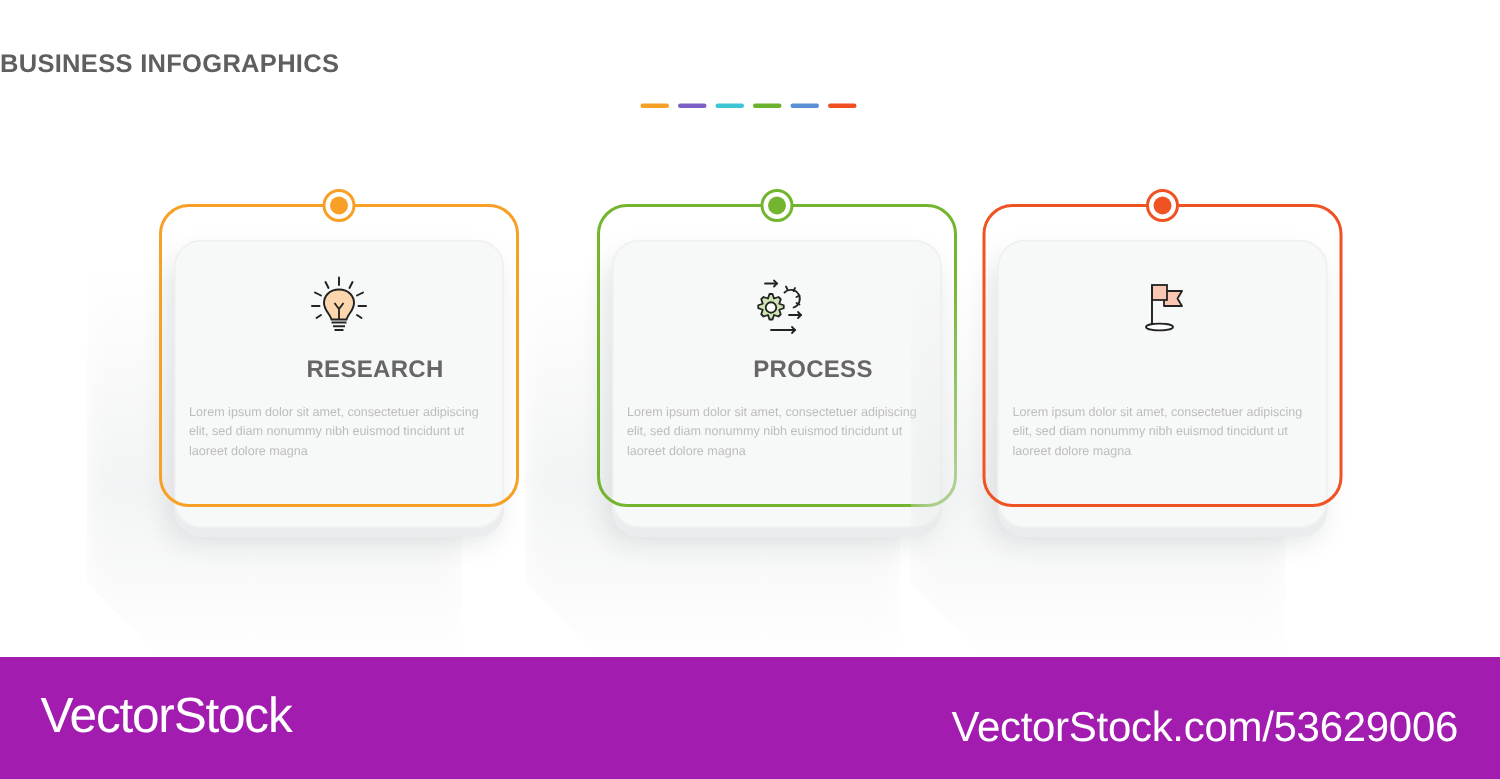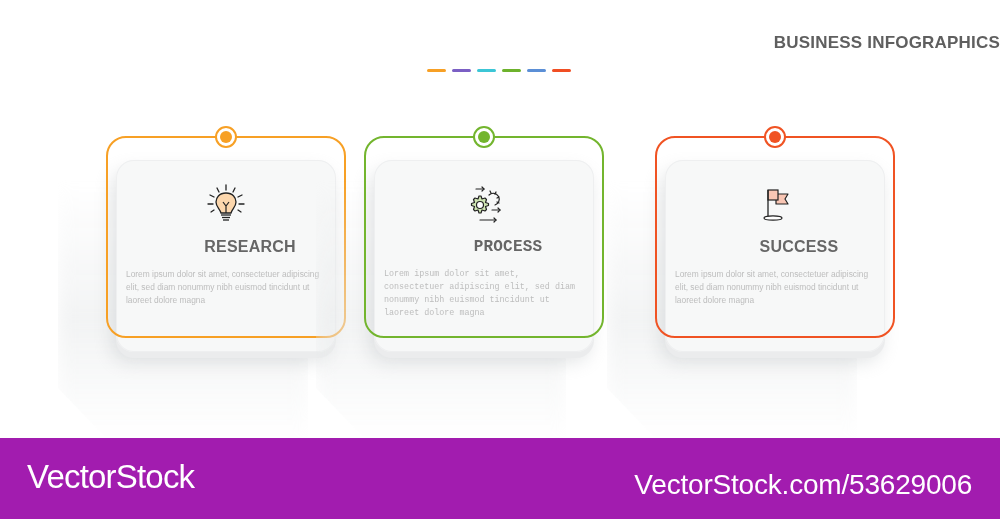--- a/index.html
+++ b/index.html
@@ -1,21 +1,21 @@
 <!DOCTYPE html>
 <html><head>
 <meta charset="utf-8">
 <style>
   * { box-sizing: border-box; margin: 0; padding: 0; }
   html, body { width: 1000px; height: 519px; overflow: hidden; background: #ffffff; }
   body { position: relative; font-family: "Liberation Sans", "DejaVu Sans", sans-serif; }
 
   .title {
     position: absolute; left: 0; width: 1000px; top: 33px;
-    text-align: right; font-weight: bold; font-size: 17px; color: #5f5f5f;
+    text-align: left; font-weight: bold; font-size: 17px; color: #5f5f5f;
     letter-spacing: 0.2px;
   }
   .dashes {
     position: absolute; top: 69px; left: 427px; display: flex; gap: 6px;
   }
   .dash { width: 19px; height: 3px; border-radius: 2px; }
 
   .step { position: absolute; top: 0; width: 300px; height: 430px; }
   .shadow-diag {
     position: absolute; left: -48px; top: 58px; width: 250px; height: 260px;
@@ -97,21 +97,21 @@
     <path d="M22 11 C15 11 12 16 12 20 C12 25 16 27 17 31 L27 31 C28 27 32 25 32 20 C32 16 29 11 22 11 Z" fill="#fcd7ad" stroke="#222" stroke-width="1.3"></path>
     <path d="M19 20 L22 24 L25 20 M22 24 L22 31" stroke="#222" stroke-width="1.2" fill="none"></path>
     <line x1="17" y1="33" x2="27" y2="33" stroke="#222" stroke-width="1.3"></line>
     <line x1="18" y1="35.5" x2="26" y2="35.5" stroke="#222" stroke-width="1.3"></line>
     <line x1="19" y1="38" x2="25" y2="38" stroke="#222" stroke-width="1.3"></line>
   </svg>
   <div class="heading">RESEARCH</div>
   <div class="desc">Lorem ipsum dolor sit amet, consectetuer adipiscing elit, sed diam nonummy nibh euismod tincidunt ut laoreet dolore magna</div>
 </div>
 
-<div class="step" style="left:364px;font-family:Liberation Mono, monospace;">
+<div class="step" style="left:398px;">
   <div class="shadow-diag" style="top:180px;"></div>
   <div class="card"></div>
   <div class="frame" style="border-color:#73b52e;"></div>
   <div class="pin" style="border-color:#73b52e;">
     <span class="pin-dot" style="background:#73b52e;"></span>
   </div>
   <svg class="icon" viewBox="0 0 44 44">
     <g stroke="#222" stroke-width="1.2" fill="none" stroke-linecap="round">
       <path d="M27 13 A6 6 0 1 1 33 23"></path>
       <path d="M28 9 l1 2 M34 10 l-1 2 M37 15 l-2 1 M37 21 l-2 -1"></path>
@@ -135,20 +135,19 @@
   <div class="frame" style="border-color:#f05323;"></div>
   <div class="pin" style="border-color:#f05323;">
     <span class="pin-dot" style="background:#f05323;"></span>
   </div>
   <svg class="icon" viewBox="0 0 44 44">
     <path d="M23 12 L35 12 L32 17 L35 22 L23 22 Z" fill="#f9c6b4" stroke="#222" stroke-width="1.2" stroke-linejoin="round"></path>
     <rect x="15" y="8" width="10" height="10" fill="#f9c6b4" stroke="#222" stroke-width="1.2"></rect>
     <line x1="15" y1="8" x2="15" y2="36" stroke="#222" stroke-width="1.3"></line>
     <ellipse cx="20" cy="36" rx="9" ry="2.2" fill="#fff" stroke="#222" stroke-width="1.2"></ellipse>
   </svg>
-  <div class="heading">SUCCESS</div>
   <div class="desc">Lorem ipsum dolor sit amet, consectetuer adipiscing elit, sed diam nonummy nibh euismod tincidunt ut laoreet dolore magna</div>
 </div>
 
 <div class="footer">
   <div class="brand">VectorStock</div>
   <div class="brand-url">VectorStock.com/53629006</div>
 </div>
 
 </body></html>

